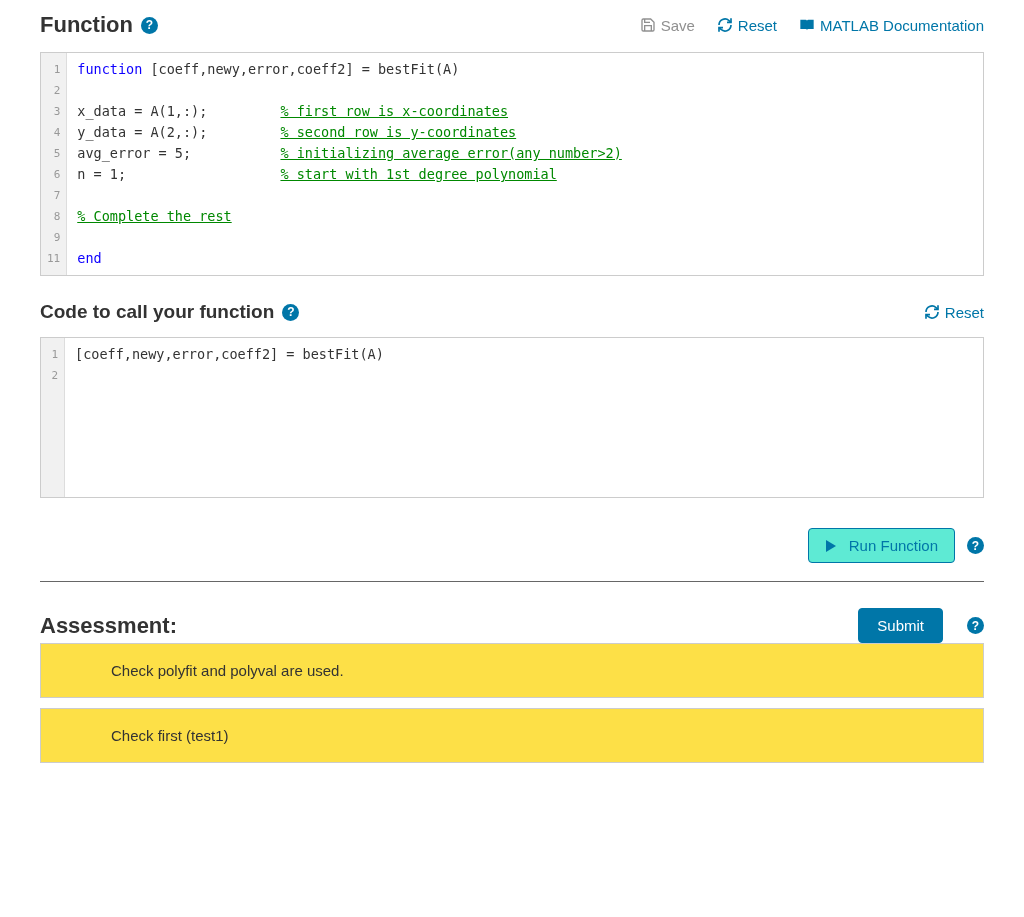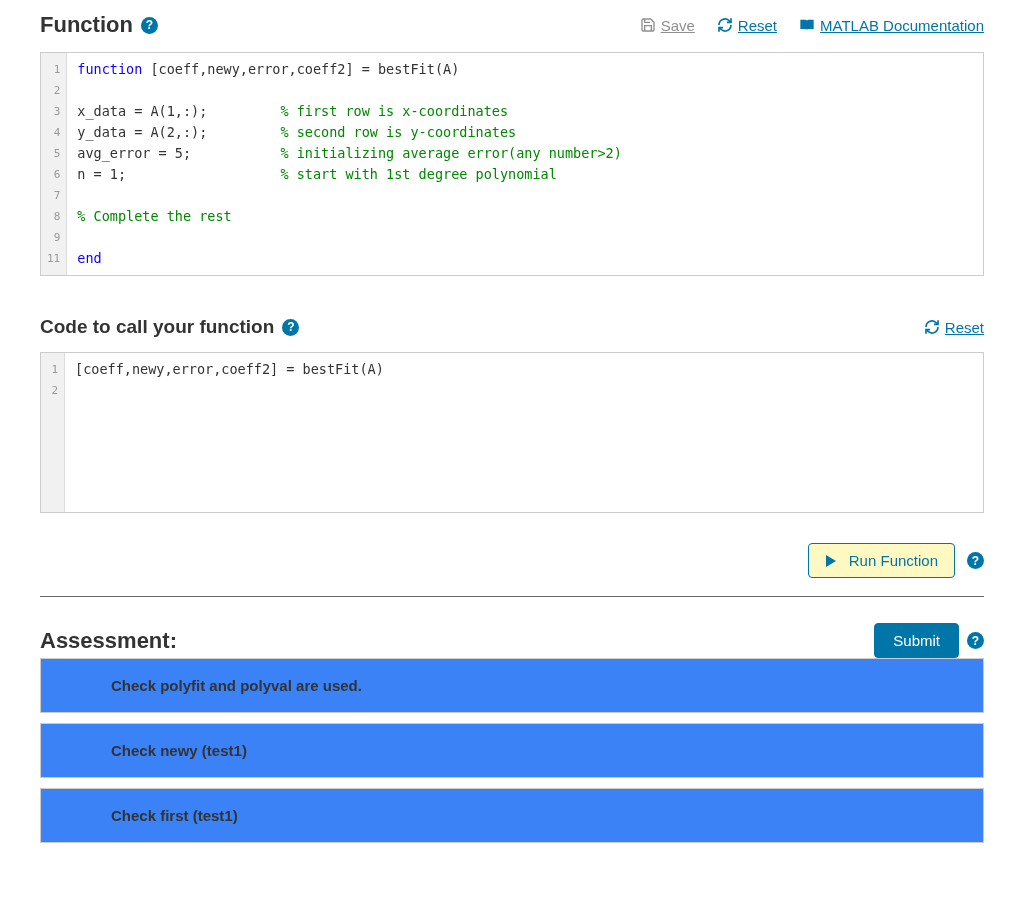--- a/index.html
+++ b/index.html
@@ -45,21 +45,20 @@
     align-items: center;
     gap: 22px;
   }
   .toolbar-link {
     display: inline-flex;
     align-items: center;
     gap: 5px;
     color: #0076a8;
     cursor: pointer;
     font-size: 15px;
-    text-decoration: underline;
   }
   .toolbar-link.muted { color: #909090; }
   .toolbar-link svg { width: 16px; height: 16px; }
   .code-box {
     border: 1px solid #ccc;
     display: flex;
     font-family: "Menlo", "Consolas", monospace;
     font-size: 13.5px;
     line-height: 21px;
     background: #fff;
@@ -76,26 +75,26 @@
   }
   .gutter div { height: 21px; line-height:21px; }
   .code-content {
     padding: 6px 10px;
     flex: 1;
     white-space: pre;
     overflow: hidden;
   }
   .code-content .line { height: 21px; }
   .tok-kw { color: #0e00ff; }
-  .tok-cm { color: #008800; }
+  .tok-cm { color: #008800; text-decoration: underline; }
   .second-header {
     display: flex;
     align-items: center;
     justify-content: space-between;
-    margin-top: 40px;
+    margin-top: 25px;
     margin-bottom: 14px;
   }
   .second-header h3 {
     font-size: 19px;
     font-weight: 700;
     display:flex;
     align-items:center;
     gap:8px;
   }
   .code-box.caller { min-height: 155px; }
@@ -103,21 +102,21 @@
     display: flex;
     justify-content: flex-end;
     align-items: center;
     gap: 12px;
     margin-top: 30px;
     padding-bottom: 18px;
     border-bottom: 1px solid #666;
   }
   .btn-outline {
     border: 1px solid #0076a8;
-    background: #fef9c3;
+    background: #5eead4;
     color: #0076a8;
     padding: 8px 16px;
     font-size: 15px;
     display: inline-flex;
     align-items: center;
     gap: 12px;
     cursor: pointer;
     border-radius: 4px;
   }
   .btn-outline svg { width: 12px; height: 12px; }
@@ -135,25 +134,25 @@
     border: 1px solid #0076a8;
     padding: 8px 18px;
     font-size: 15px;
     cursor: pointer;
     border-radius: 4px;
   }
   .assessment-item {
     border: 1px solid #ccc;
     padding: 18px 20px 18px 70px;
     font-size: 15px;
-    font-weight: 700;
+    font-weight: 400;
     margin-bottom: 10px;
-    background:#3b82f6;
-  }
-  .right-group { display:flex; align-items:center; gap:8px;}
+    background:#fde047;
+  }
+  .right-group { display:flex; align-items:center; gap:24px;}
 </style>
 </head>
 <body>
 
 <div class="section-header">
   <div class="section-title">
     <h2>Function</h2>
     <span class="help-icon">?</span>
   </div>
   <div class="toolbar">
@@ -241,15 +240,14 @@
 <div class="assessment-header">
   <h2>Assessment:</h2>
   <div class="right-group">
     <button class="btn-primary">Submit</button>
     <span class="help-icon">?</span>
   </div>
 </div>
 
 <div id="assessment-list">
     <div class="assessment-item">Check polyfit and polyval are used.</div>
-    <div class="assessment-item">Check newy (test1)</div>
     <div class="assessment-item">Check first (test1)</div>
   </div>
 
 </body></html>

